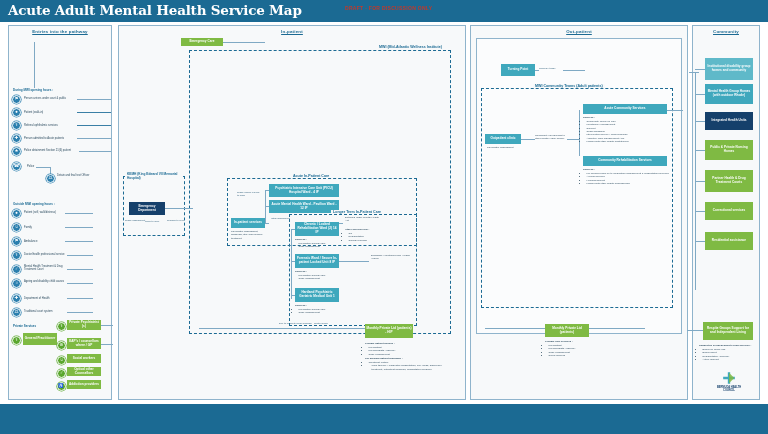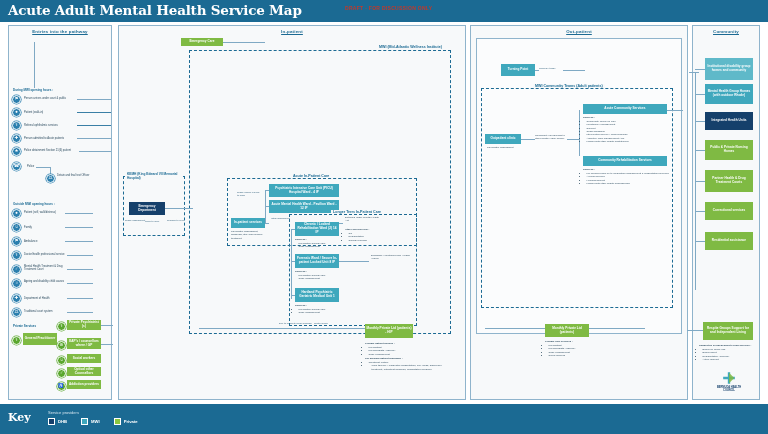--- a/index.html
+++ b/index.html
@@ -459,32 +459,14 @@
             <path d="M12 3 l9 9 -9 9 z" fill="#7fba43" opacity="0.85"></path>
           </svg>
         </div>
         <div class="logo-txt">BERMUDA HEALTH</div>
         <div class="logo-txt" style="margin-top:0;">COUNCIL</div>
       </div>
     </div>
 
   </div>
 
-  <div class="keybar">
-    <div class="key-word">Key</div>
-    <div class="key-sub">Service providers</div>
-    <div class="key-items">
-      <div class="key-item">
-        <span class="sw sw-dhb"></span>
-        <span class="key-lbl">DHB</span>
-      </div>
-      <div class="key-item">
-        <span class="sw sw-mwi"></span>
-        <span class="key-lbl">MWI</span>
-      </div>
-      <div class="key-item">
-        <span class="sw sw-priv"></span>
-        <span class="key-lbl">Private</span>
-      </div>
-    </div>
-  </div>
 
 </div>
 
 </body></html>

